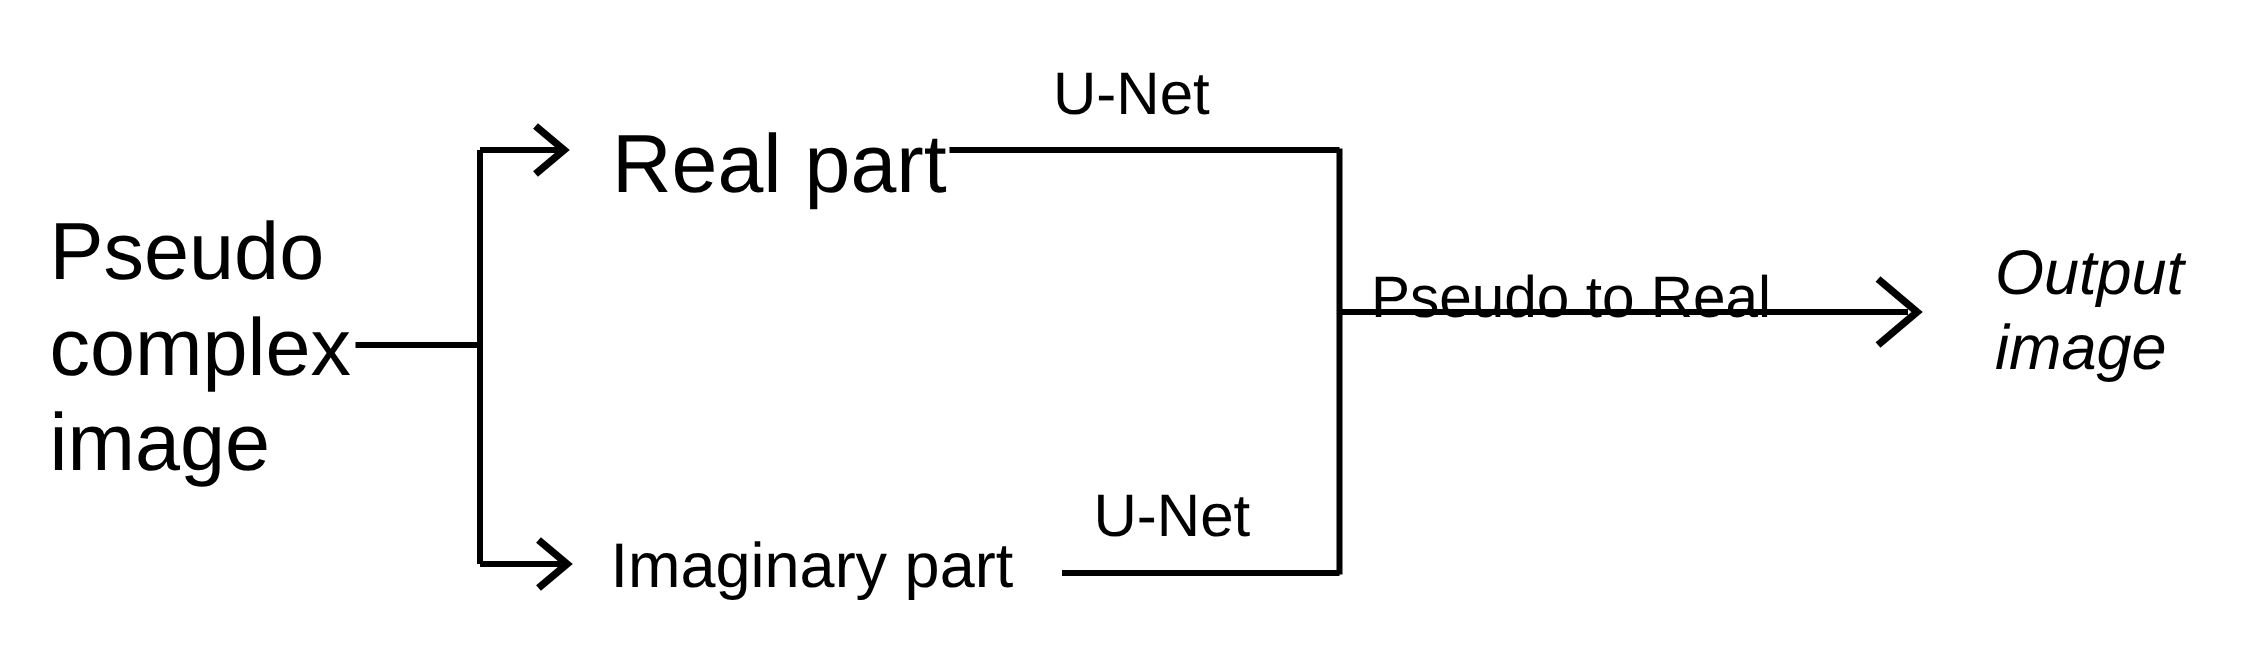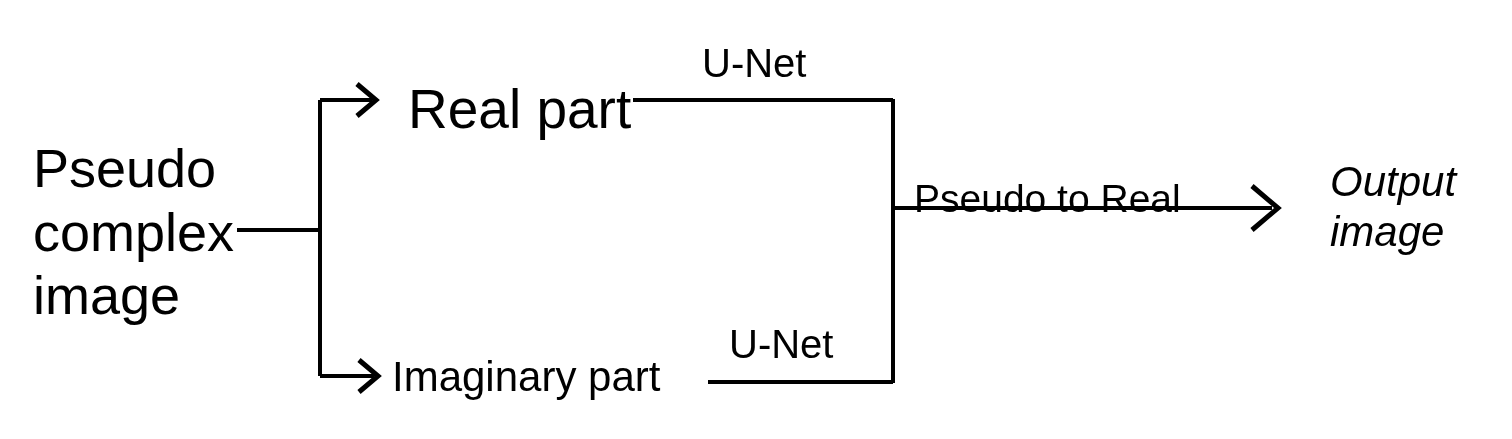--- a/index.html
+++ b/index.html
@@ -39,21 +39,21 @@
     top: 137px;
     font-size: 54px;
   }
   
   #label-real {
     left: 408px;
     top: 77px;
     font-size: 55px;
   }
   #label-imag {
-    left: 392px;
+    left: 407px;
     top: 352px;
     font-size: 42px;
     text-align: right;
   }
   
   #label-unet-top {
     left: 702px;
     top: 40px;
     font-size: 40px;
   }

